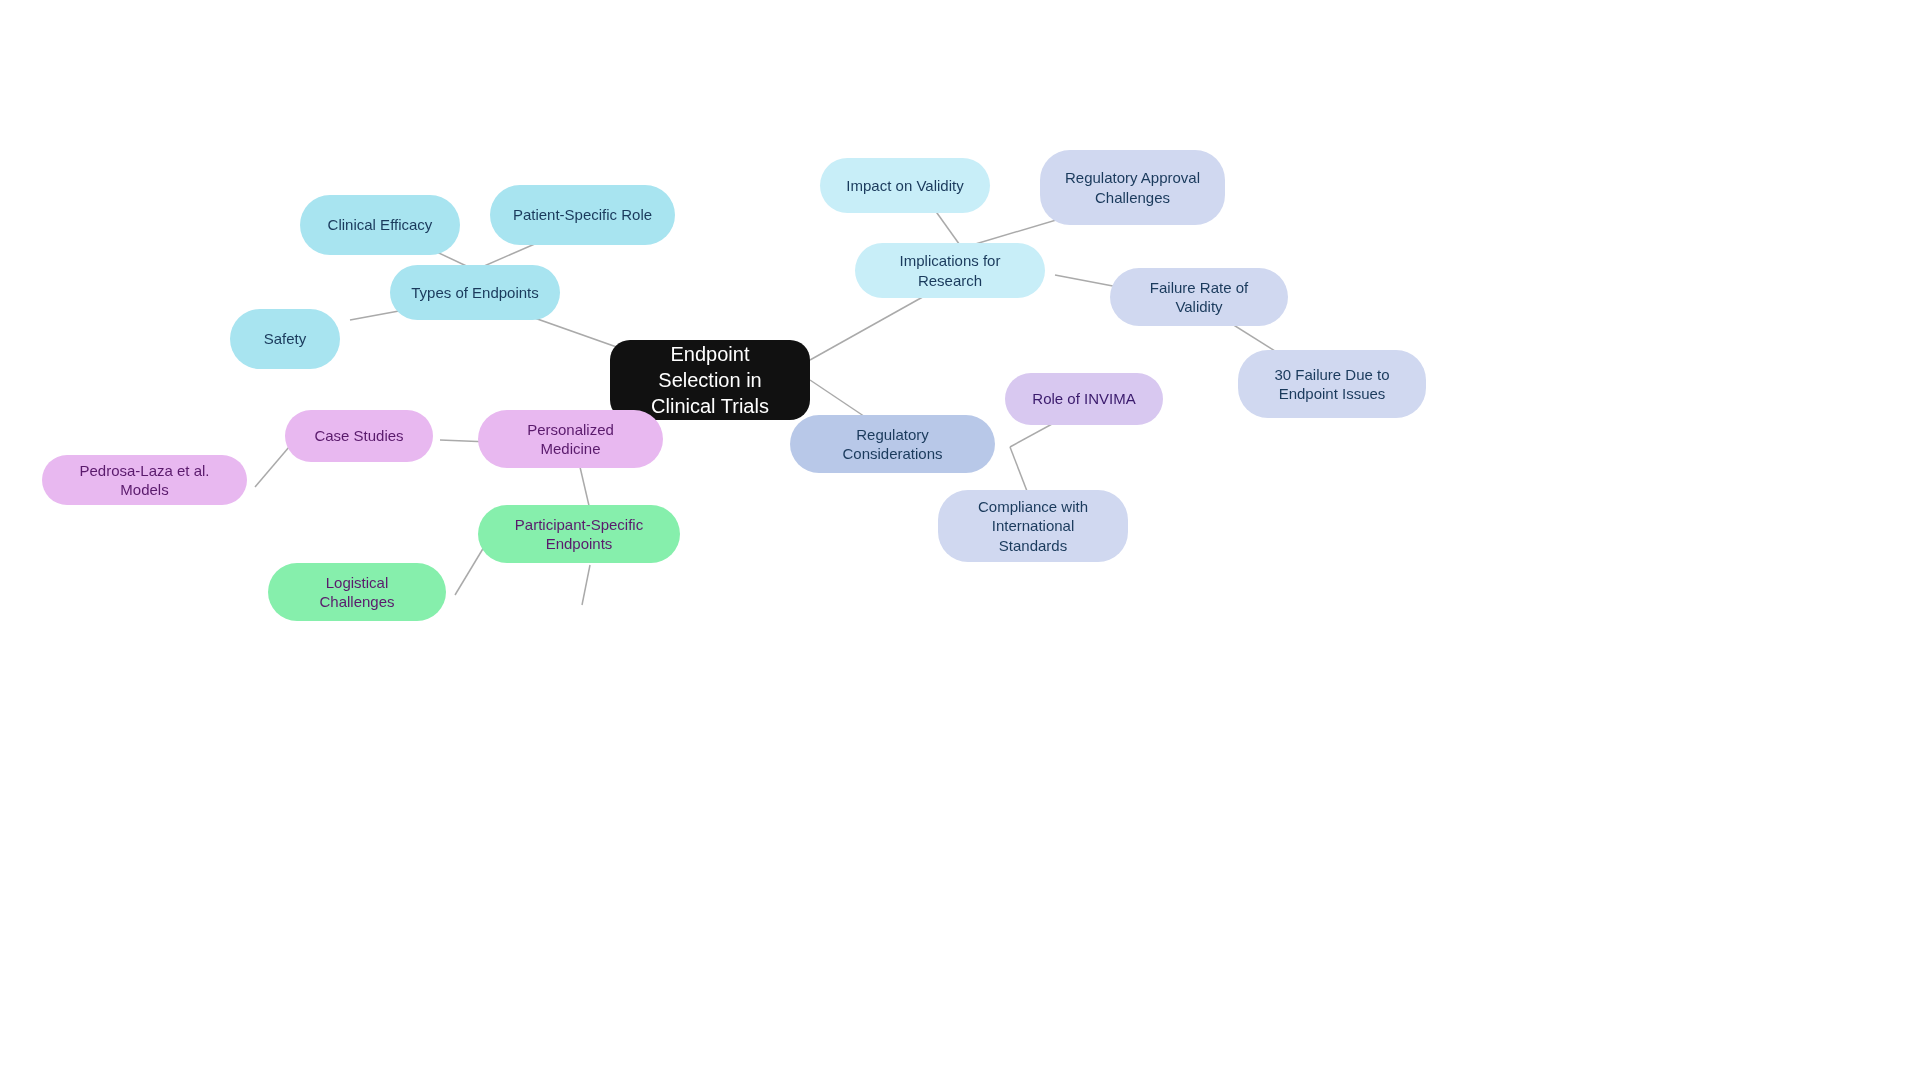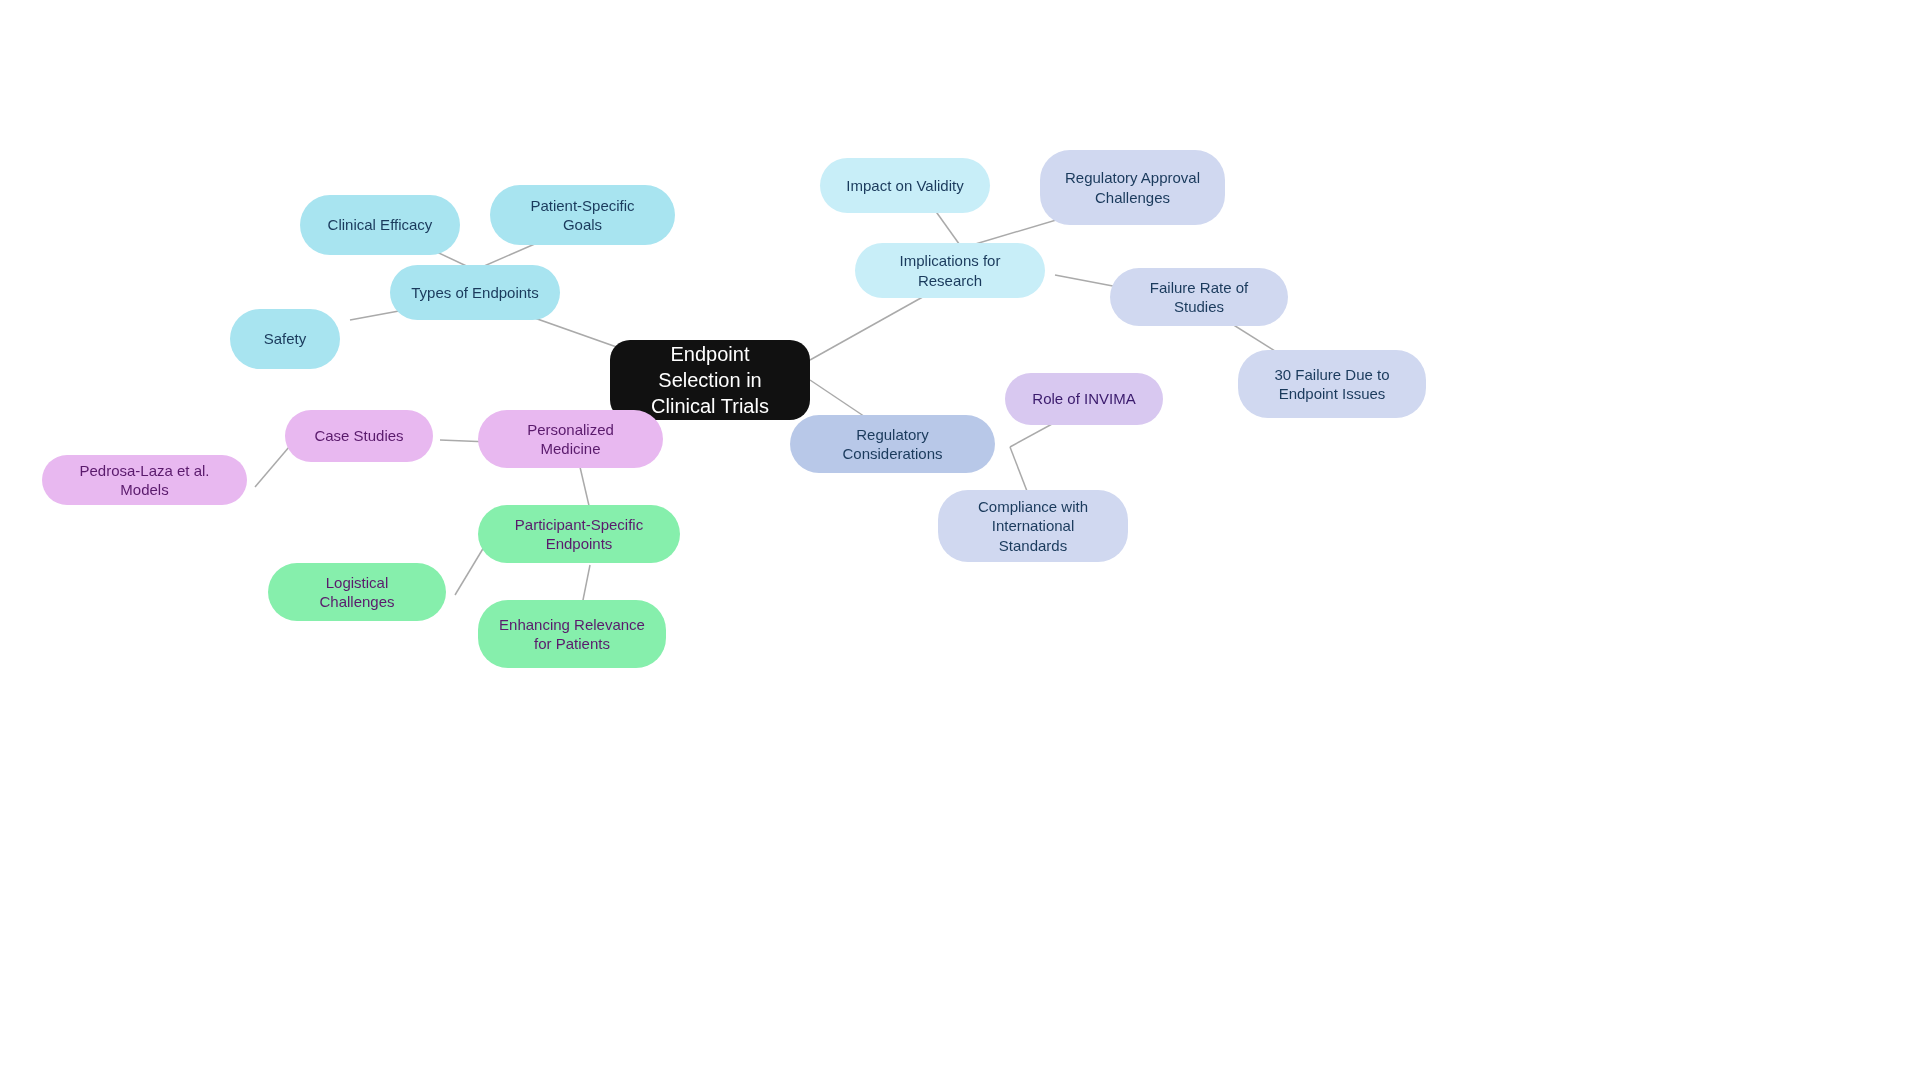--- a/index.html
+++ b/index.html
@@ -123,45 +123,44 @@
 
     <line x1="590" y1="565" x2="582" y2="605" stroke="#aaa" stroke-width="1.5"></line>
   </svg>
 
   <div class="node node-center" style="left:610px; top:340px; width:200px; height:80px;">Endpoint Selection in Clinical Trials</div>
 
   <div class="node node-cyan" style="left:390px; top:265px; width:170px; height:55px;">Types of Endpoints</div>
 
   <div class="node node-cyan" style="left:300px; top:195px; width:160px; height:60px;">Clinical Efficacy</div>
 
-  <div class="node node-cyan" style="left:490px; top:185px; width:185px; height:60px;">Patient-Specific Goals</div>
+  <div class="node node-cyan" style="left:490px; top:185px; width:185px; height:60px;">Patient-Specific Role</div>
 
   <div class="node node-cyan" style="left:230px; top:290px; width:110px; height:60px;margin-top:19px;">Safety</div>
 
   <div class="node node-cyan-light" style="left:855px; top:243px; width:190px; height:55px;">Implications for Research</div>
 
   <div class="node node-cyan-light" style="left:820px; top:158px; width:170px; height:55px;">Impact on Validity</div>
 
   <div class="node node-blue-light" style="left:1040px; top:150px; width:185px; height:75px;">Regulatory Approval Challenges</div>
 
-  <div class="node node-blue-light" style="left:1110px; top:268px; width:178px; height:58px;">Failure Rate of Studies</div>
+  <div class="node node-blue-light" style="left:1110px; top:268px; width:178px; height:58px;">Failure Rate of Validity</div>
 
   <div class="node node-blue-light" style="left:1238px; top:350px; width:188px; height:68px;">30 Failure Due to Endpoint Issues</div>
 
   <div class="node node-blue-mid" style="left:790px; top:415px; width:205px; height:58px;">Regulatory Considerations</div>
 
   <div class="node node-lavender" style="left:1005px; top:373px; width:158px; height:52px;">Role of INVIMA</div>
 
   <div class="node node-blue-light" style="left:938px; top:490px; width:190px; height:72px;">Compliance with International Standards</div>
 
   <div class="node node-purple" style="left:478px; top:410px; width:185px; height:58px;">Personalized Medicine</div>
 
   <div class="node node-purple" style="left:285px; top:410px; width:148px; height:52px;">Case Studies</div>
 
   <div class="node node-purple" style="left:42px; top:455px; width:205px; height:50px;">Pedrosa-Laza et al. Models</div>
 
   <div class="node node-pink" style="left:478px; top:505px; width:202px; height:58px;">Participant-Specific Endpoints</div>
 
   <div class="node node-pink" style="left:268px; top:563px; width:178px; height:58px;">Logistical Challenges</div>
 
-  <div class="node node-pink" style="left:478px; top:600px; width:188px; height:68px;">Enhancing Relevance for Patients</div>
 
 </div>
 
 </body></html>

